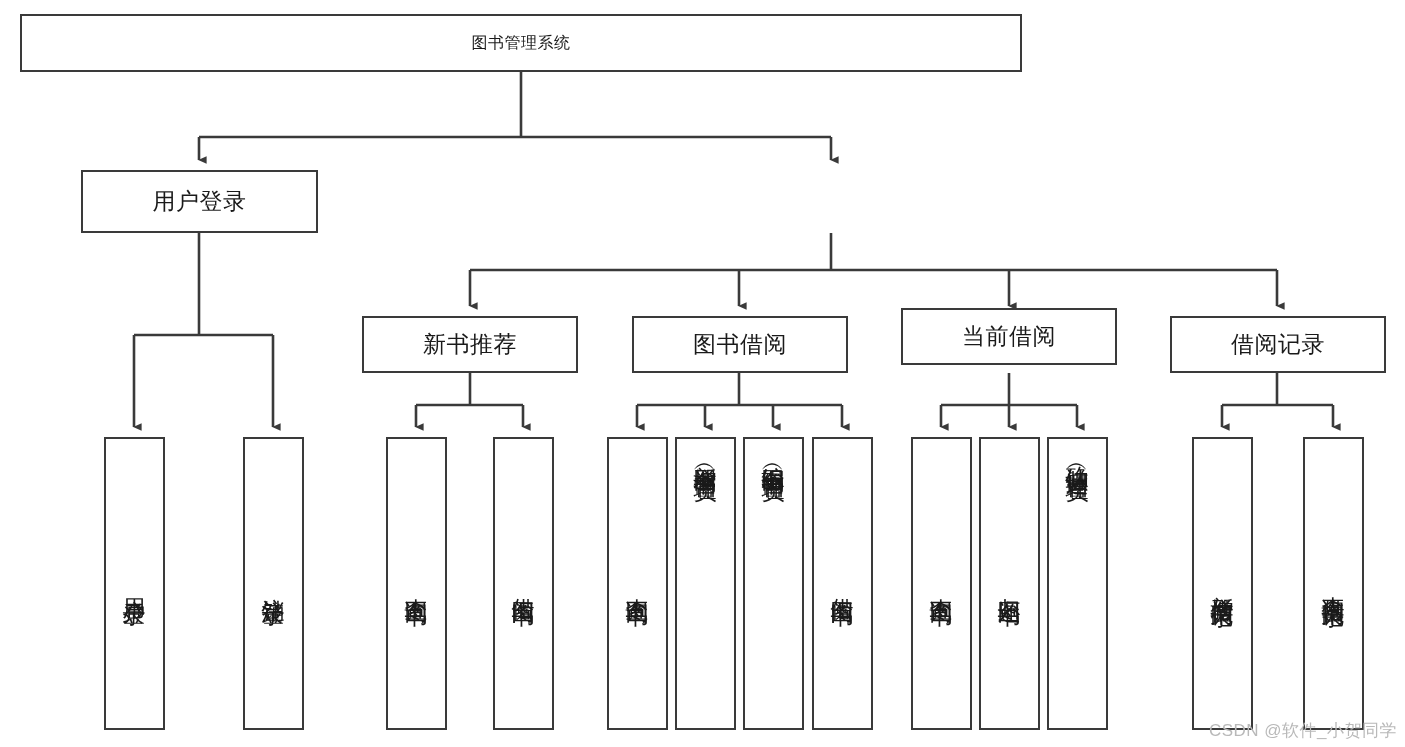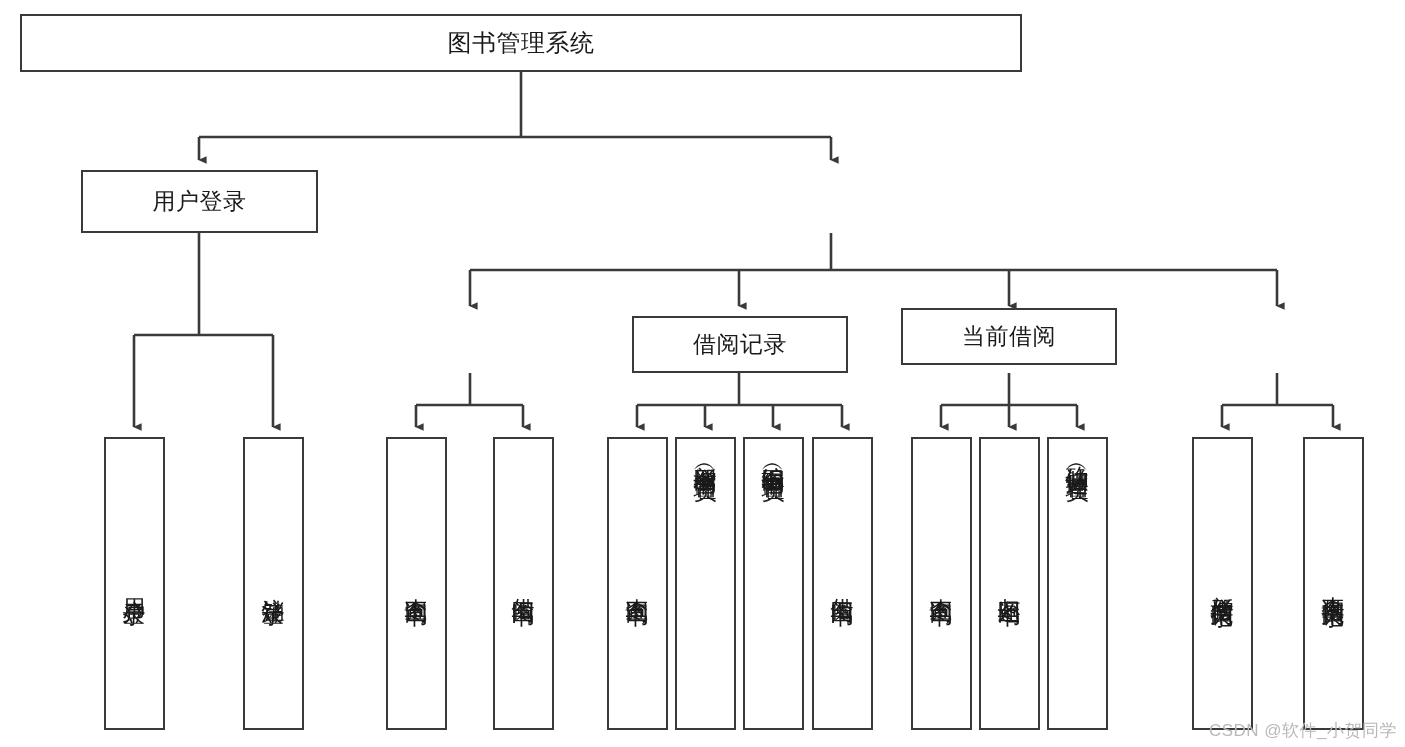--- a/index.html
+++ b/index.html
@@ -42,21 +42,21 @@
     text-align: center;
     line-height: 1.12;
     letter-spacing: 0.5px;
   }
   
   .node.horiz .node-label {
     font-size: 23px;
     writing-mode: horizontal-tb;
   }
   .node.root .node-label {
-    font-size: 24px;
+    font-size: 16px;
   }
   
   .node.vert {
     align-items: flex-start;
     padding-top: 9px;
   }
   .node.vert .node-label {
     writing-mode: vertical-rl;
     text-orientation: upright;
     font-size: 23px;
@@ -133,26 +133,32 @@
   </svg>
 
   <div class="node horiz root" style="left:20px; top:14px; width:1002px; height:58px;">
     <span class="node-label">图书管理系统</span>
   </div>
 
   <div class="node horiz" style="left:81px; top:170px; width:237px; height:63px;">
     <span class="node-label">用户登录</span>
   </div>
 
+  <div class="node horiz" style="left:362px; top:316px; width:216px; height:57px;">
+    <span class="node-label">新书推荐</span>
+  </div>
   <div class="node horiz" style="left:632px; top:316px; width:216px; height:57px;">
-    <span class="node-label">借阅记录</span>
+    <span class="node-label">图书借阅</span>
   </div>
   <div class="node horiz" style="left:901px; top:308px; width:216px; height:57px;">
     <span class="node-label">当前借阅</span>
   </div>
+  <div class="node horiz" style="left:1170px; top:316px; width:216px; height:57px;">
+    <span class="node-label">借阅记录</span>
+  </div>
 
   <div class="node vert" style="left:104px; top:437px; width:61px; height:293px; align-items:center; padding-top:0;">
     <span class="node-label">用户登录</span>
   </div>
   <div class="node vert" style="left:243px; top:437px; width:61px; height:293px; align-items:center; padding-top:0;">
     <span class="node-label">注销登录</span>
   </div>
 
   <div class="node vert" style="left:386px; top:437px; width:61px; height:293px; align-items:center; padding-top:0;">
     <span class="node-label">查询图书</span>

